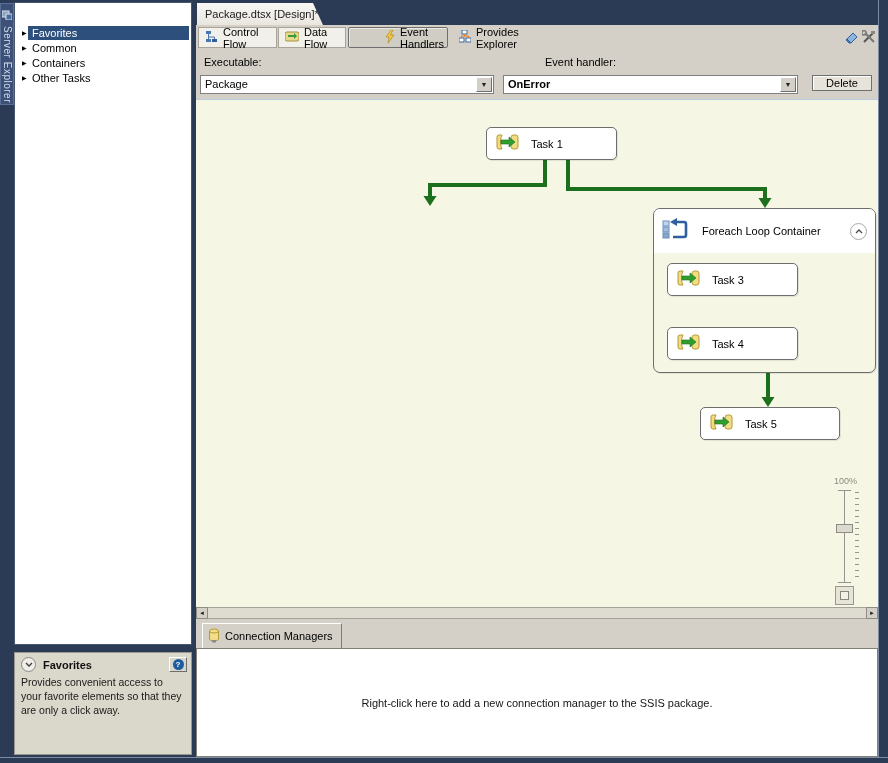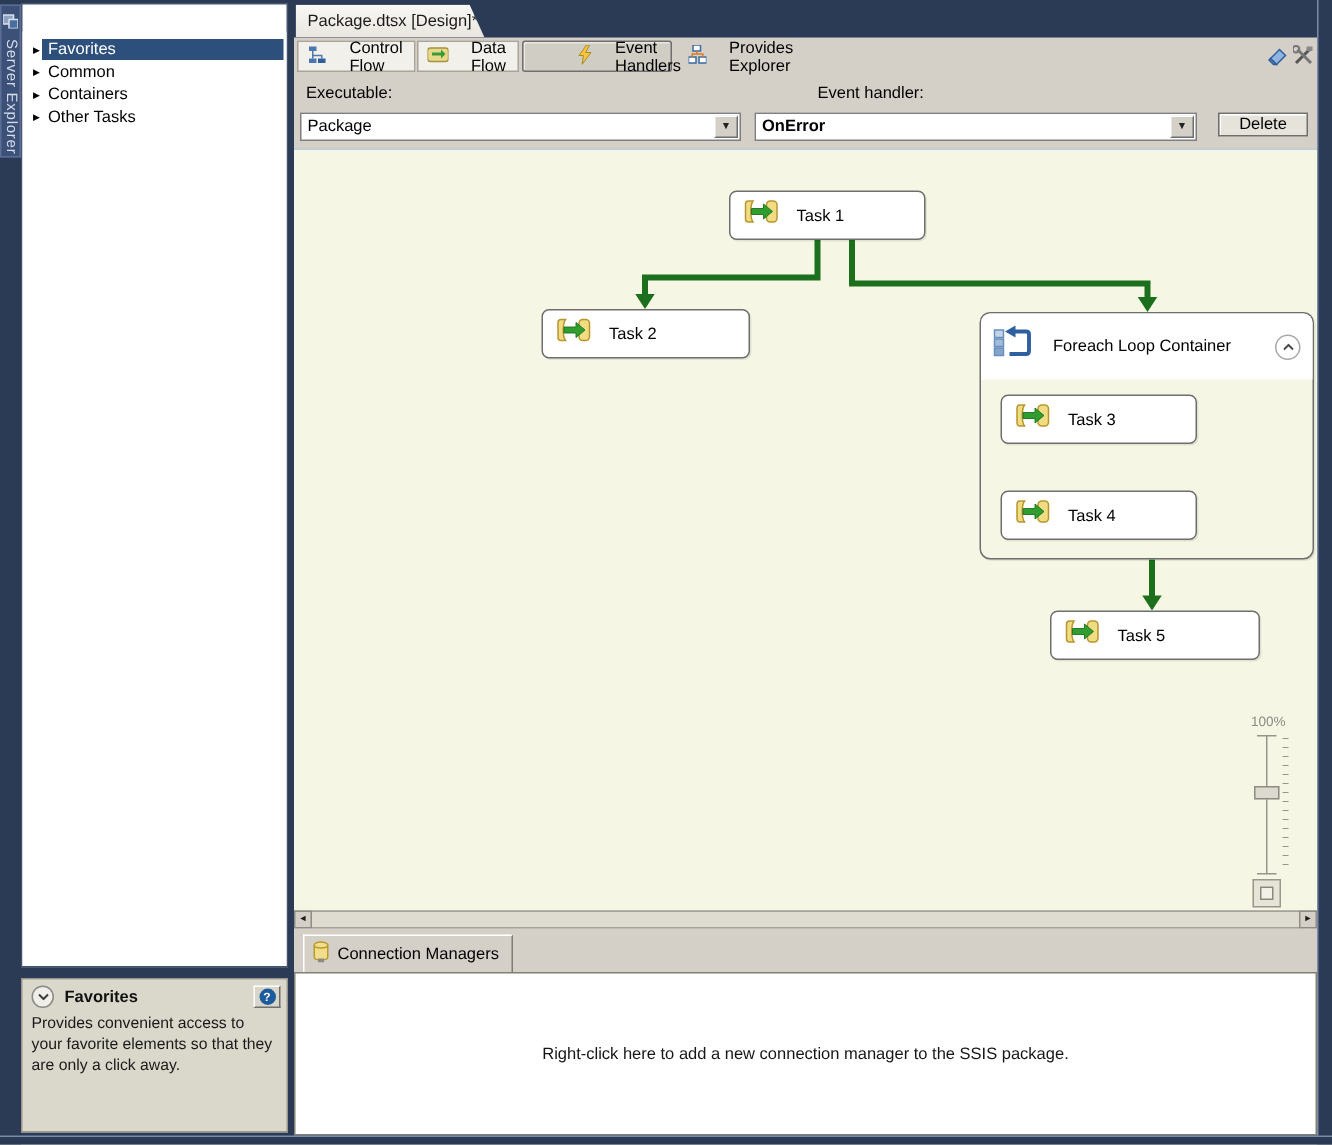--- a/index.html
+++ b/index.html
@@ -40,21 +40,21 @@
   #favorites-panel .fp-desc { font-size:10.5px; color:#1a1a1a; padding:2px 5px 0 6px; line-height:1.32; }
 
   
   #doc-tab { left:197px; top:3px; height:22px; width:126px; background:linear-gradient(#f9f8f5,#e9e6df);
     clip-path:polygon(0 0, calc(100% - 10px) 0, 100% 100%, 0 100%);
     display:flex; align-items:center; padding:0 16px 0 8px; cursor:pointer; }
   #doc-tab .dt-label { font-size:11px; color:#1a1a1a; white-space:nowrap; }
   #doc-tab .dt-close { font-size:9px; color:#333; margin-left:7px; cursor:pointer; }
 
   #controls-area { left:196px; top:25px; width:682px; height:75px; background:#d4d0c8; border-bottom:1px solid #b9cede; }
-  .design-tab { position:absolute; top:2px; height:21px; display:flex; align-items:center; gap:15px;
+  .design-tab { position:absolute; top:2px; height:21px; display:flex; align-items:center; gap:5px;
     padding:0 6px; font-size:11px; color:#000; background:#f2f0ea; border:1px solid #a9a49a; cursor:pointer; }
   .design-tab.flat { background:transparent; border-color:transparent; }
   .design-tab.selected { background:#d0cdc4; border:1px solid #6f6f6f; border-radius:2px;
     box-shadow:inset 1px 1px 0 #e9e7e0; }
   .mini-btn { position:absolute; top:4px; width:16px; height:16px; display:flex; align-items:center;
     justify-content:center; cursor:pointer; }
 
   .field-label { position:absolute; font-size:11px; color:#000; }
   .combo { position:absolute; height:19px; background:#fff; border:1px solid #7f7f7f; font-size:11px;
     color:#000; line-height:17px; padding-left:4px; cursor:pointer; }
@@ -267,30 +267,20 @@
     <span>
       <svg width="23" height="18" viewBox="0 0 23 18">
           <path d="M6 2 H3 Q1 2 1 4 V14 Q1 16 3 16 H6 Q4.5 14 4.5 9 Q4.5 4 6 2 Z" fill="#f0dc82" stroke="#b8962e"></path>
           <rect x="15" y="2" width="7" height="14" rx="2.5" fill="#f0dc82" stroke="#b8962e"></rect>
           <path d="M5 7 h8 v-3 l6,5 -6,5 v-3 h-8 z" fill="#2f9e2f" stroke="#1c6f1c" stroke-width="0.6"></path>
         </svg>
     </span>
     <span class="task-label">Task 1</span>
   </div>
 
-  <div class="task" style="left:165px; top:106px; width:139px;">
-    <span>
-      <svg width="23" height="18" viewBox="0 0 23 18">
-          <path d="M6 2 H3 Q1 2 1 4 V14 Q1 16 3 16 H6 Q4.5 14 4.5 9 Q4.5 4 6 2 Z" fill="#f0dc82" stroke="#b8962e"></path>
-          <rect x="15" y="2" width="7" height="14" rx="2.5" fill="#f0dc82" stroke="#b8962e"></rect>
-          <path d="M5 7 h8 v-3 l6,5 -6,5 v-3 h-8 z" fill="#2f9e2f" stroke="#1c6f1c" stroke-width="0.6"></path>
-        </svg>
-    </span>
-    <span class="task-label">Task 2</span>
-  </div>
 
   <div id="loop-container">
     <div id="loop-header">
       <span>
         <svg width="28" height="27" viewBox="0 0 28 27">
             <rect x="1" y="5" width="6" height="5" fill="#c3d4e8" stroke="#6a8fbf"></rect>
             <rect x="1" y="11" width="6" height="5" fill="#a3bcd9" stroke="#6a8fbf"></rect>
             <rect x="1" y="17" width="6" height="5" fill="#84a6cb" stroke="#6a8fbf"></rect>
             <path d="M14 6 H22 Q24 6 24 8 V19 Q24 21 22 21 H11" fill="none" stroke="#2e5f9e" stroke-width="2.6"></path>
             <polygon points="15,2 15,10 8,6" fill="#2e5f9e"></polygon>

